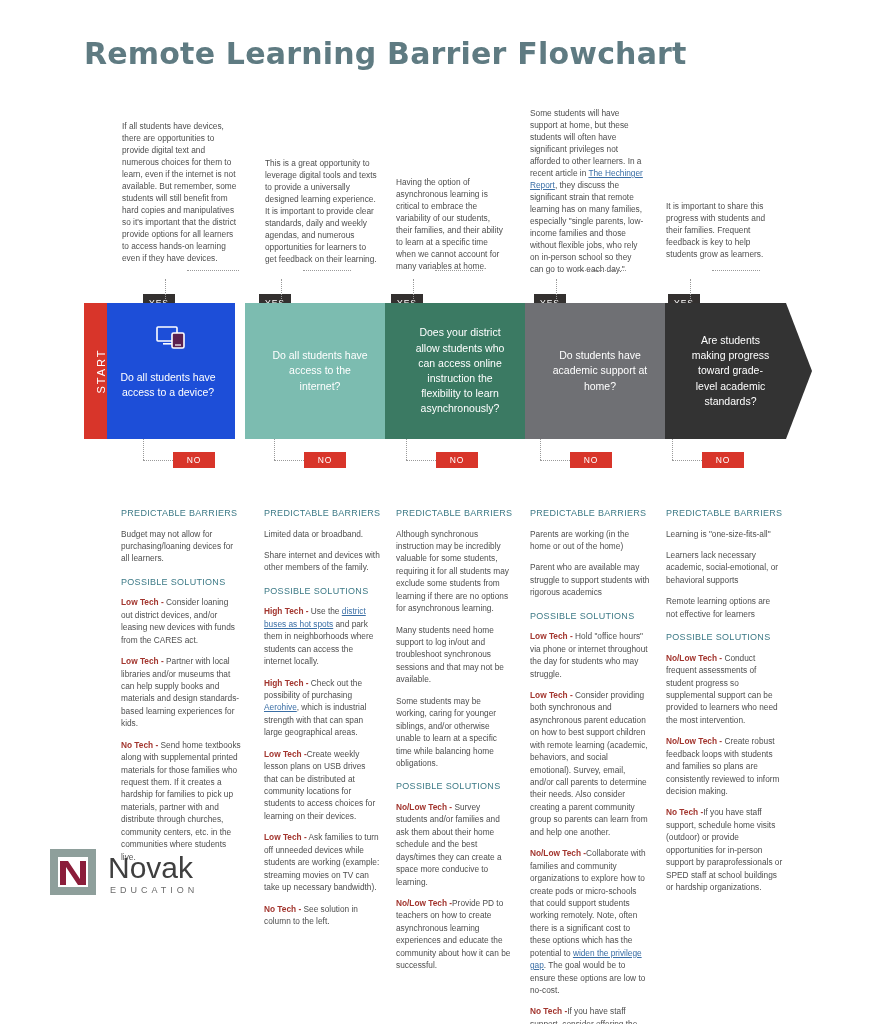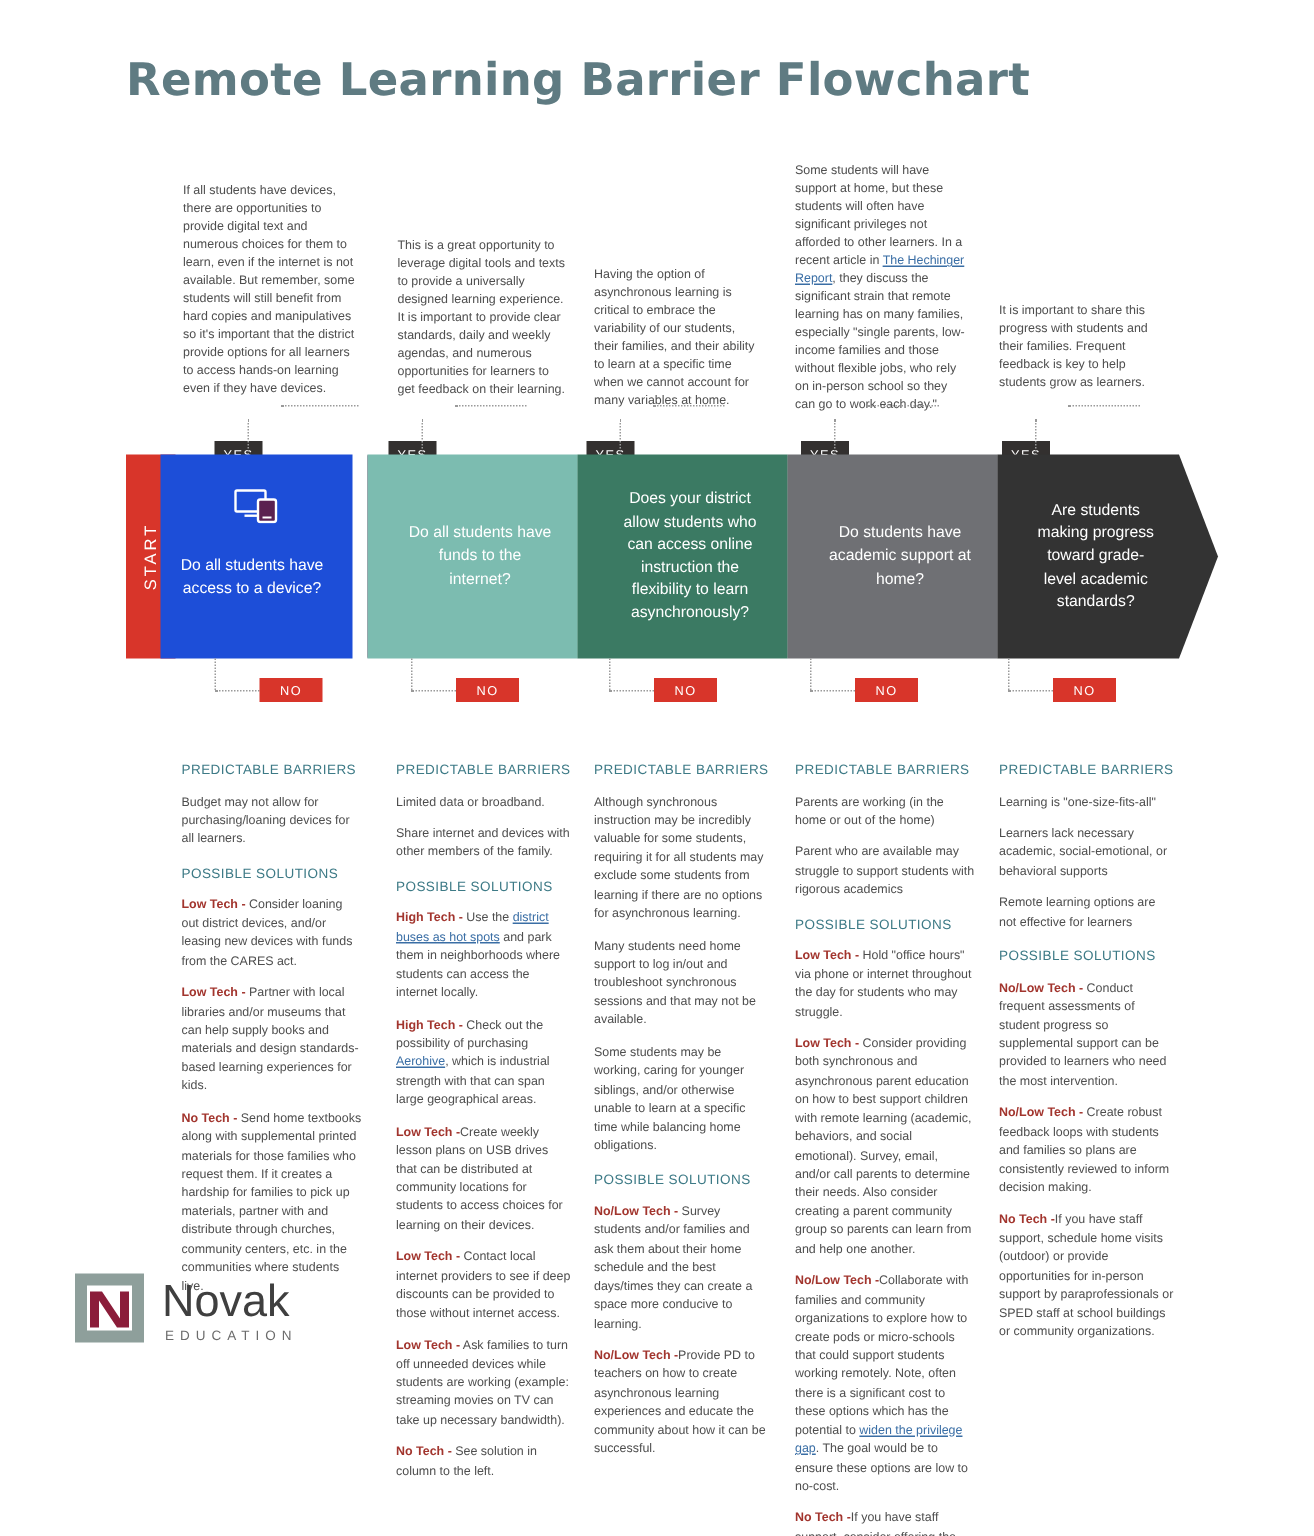--- a/index.html
+++ b/index.html
@@ -260,21 +260,21 @@
           <rect x="7" y="18" width="9" height="1.6" fill="#ffffff"></rect>
           <rect x="16" y="8" width="12" height="15" rx="1.5" fill="#5b2150" stroke="#ffffff" stroke-width="1.6"></rect>
           <line x1="19" y1="20" x2="25" y2="20" stroke="#ffffff" stroke-width="1.2"></line>
         </svg>
       </span>
       <span class="label" style="margin-top:28px;">Do all students have access to a device?</span>
     </div>
     <div class="arrowhead" style="left:161px; border-left:26px solid #5b2150;"></div>
 
     <div class="stage" style="left:161px; width:140px; background:#7cbcb0;">
-      <span class="label" style="padding-left:26px;">Do all students have funds to the internet?</span>
+      <span class="label" style="padding-left:26px;">Do all students have access to the internet?</span>
     </div>
     <div class="arrowhead" style="left:301px; border-left:26px solid #7cbcb0;"></div>
 
     <div class="stage" style="left:301px; width:140px; background:#3b7a63;">
       <span class="label" style="padding-left:26px;">Does your district allow students who can access online instruction the flexibility to learn asynchronously?</span>
     </div>
     <div class="arrowhead" style="left:441px; border-left:26px solid #3b7a63;"></div>
 
     <div class="stage" style="left:441px; width:140px; background:#6f7074;">
       <span class="label" style="padding-left:26px;">Do students have academic support at home?</span>
@@ -317,21 +317,20 @@
   </div>
 
   <div class="col" style="left:264px; width:117px;">
     <h4>PREDICTABLE BARRIERS</h4>
     <p>Limited data or broadband.</p>
     <p>Share internet and devices with other members of the family.</p>
     <h4 class="sol">POSSIBLE SOLUTIONS</h4>
     <p><span class="ht">High Tech -</span> Use the <a href="#">district buses as hot spots</a> and park them in neighborhoods where students can access the internet locally.</p>
     <p><span class="ht">High Tech -</span> Check out the possibility of purchasing <a href="#">Aerohive</a>, which is industrial strength with that can span large geographical areas.</p>
     <p><span class="lt">Low Tech -</span><span>Create weekly lesson plans on USB drives that can be distributed at community locations for students to access choices for learning on their devices.</span></p>
-    <p><span class="lt">Low Tech -</span><span> Contact local internet providers to see if deep discounts can be provided to those without internet access.</span></p>
     <p><span class="lt">Low Tech -</span><span> Ask families to turn off unneeded devices while students are working (example: streaming movies on TV can take up necessary bandwidth).</span></p>
     <p><span class="nt">No Tech -</span><span> See solution in column to the left.</span></p>
   </div>
 
   <div class="col" style="left:396px; width:117px;">
     <h4>PREDICTABLE BARRIERS</h4>
     <p>Although synchronous instruction may be incredibly valuable for some students, requiring it for all students may exclude some students from learning if there are no options for asynchronous learning.</p>
     <p>Many students need home support to log in/out and troubleshoot synchronous sessions and that may not be available.</p>
     <p>Some students may be working, caring for younger siblings, and/or otherwise unable to learn at a specific time while balancing home obligations.</p>
     <h4 class="sol">POSSIBLE SOLUTIONS</h4>
@@ -351,21 +350,21 @@
   </div>
 
   <div class="col" style="left:666px; width:118px;">
     <h4>PREDICTABLE BARRIERS</h4>
     <p>Learning is "one-size-fits-all"</p>
     <p>Learners lack necessary academic, social-emotional, or behavioral supports</p>
     <p>Remote learning options are not effective for learners</p>
     <h4 class="sol">POSSIBLE SOLUTIONS</h4>
     <p><span class="lt">No/Low Tech -</span><span> Conduct frequent assessments of student progress so supplemental support can be provided to learners who need the most intervention.</span></p>
     <p><span class="lt">No/Low Tech -</span><span> Create robust feedback loops with students and families so plans are consistently reviewed to inform decision making.</span></p>
-    <p><span class="nt">No Tech -</span><span>If you have staff support, schedule home visits (outdoor) or provide opportunities for in-person support by paraprofessionals or SPED staff at school buildings or community organizations.</span></p>
+    <p><span class="nt">No Tech -</span><span>If you have staff support, schedule home visits (outdoor) or provide opportunities for in-person support by paraprofessionals or SPED staff at school buildings or hardship organizations.</span></p>
   </div>
 
   <div class="logo">
     <div class="logo-mark">
       <div class="logo-mark-inner">
         <svg width="30" height="30" viewBox="0 0 30 30">
           <polygon points="2,28 2,4 10,4 22,22 22,4 28,4 28,28 20,28 8,10 8,28" fill="#8b1d3a"></polygon>
         </svg>
       </div>
     </div>

